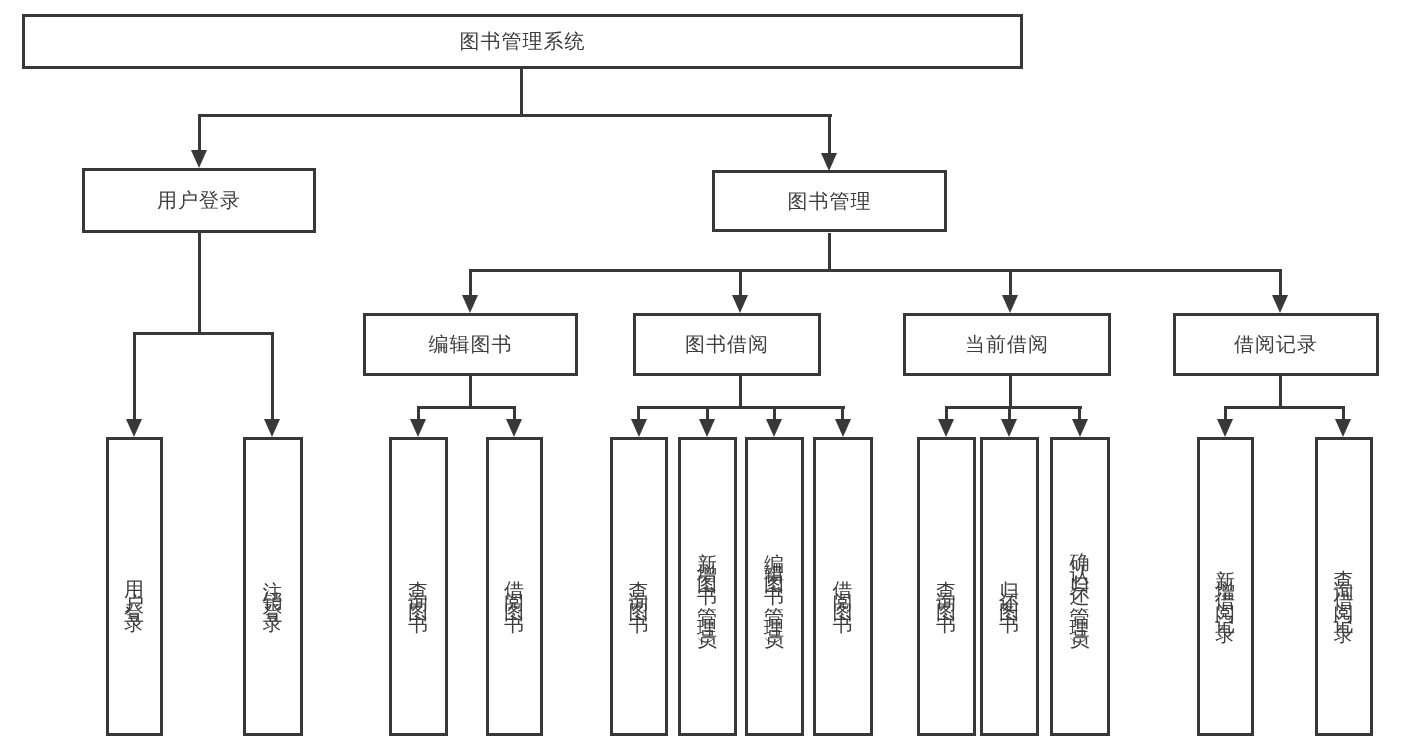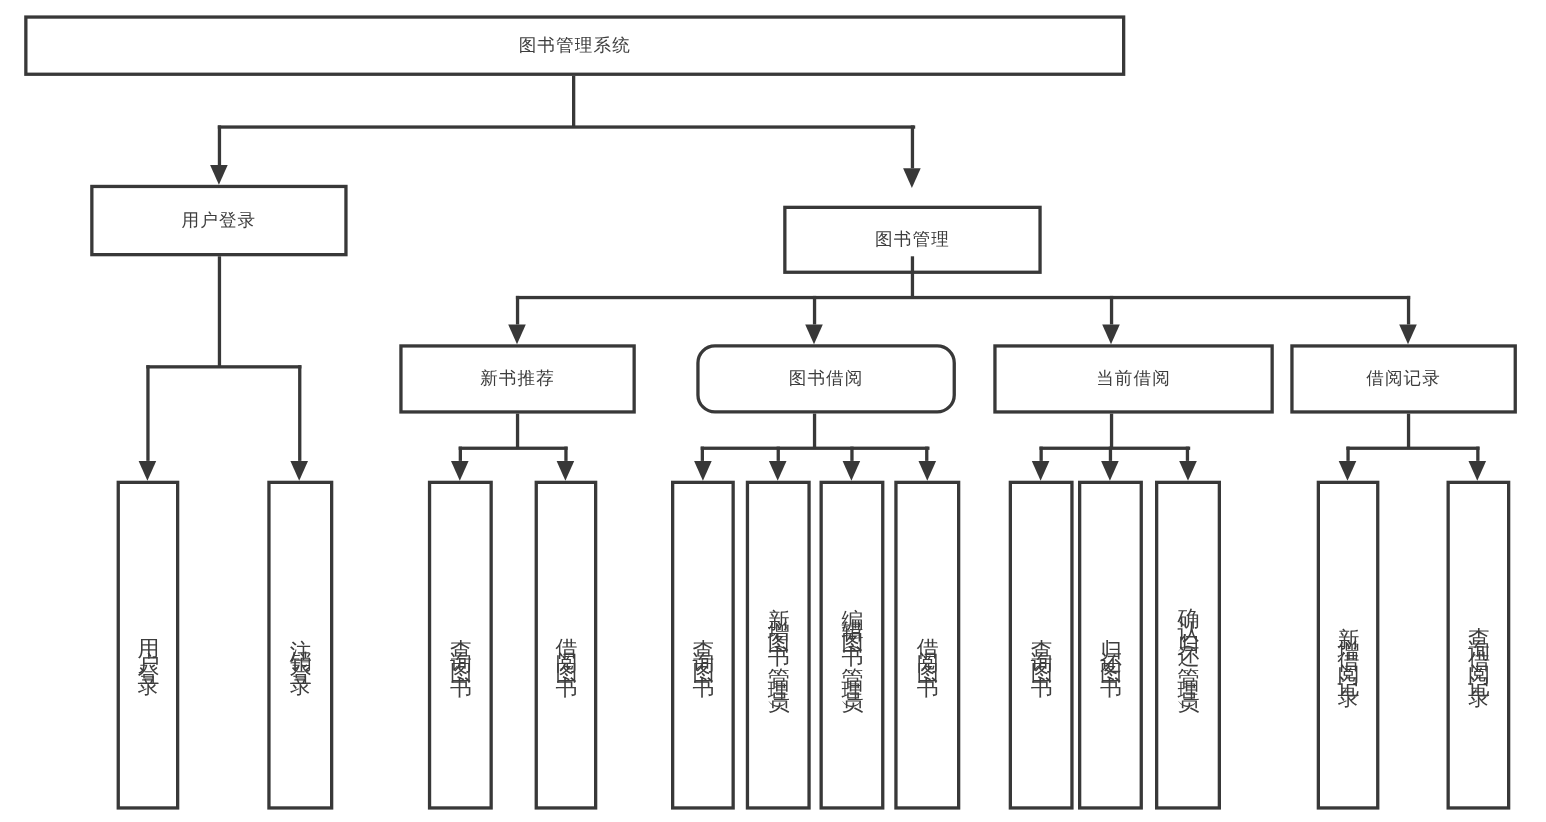--- a/index.html
+++ b/index.html
@@ -19,21 +19,21 @@
     color: var(--text);
     overflow: hidden;
   }
   .node {
     position: absolute;
     background: #fff;
     border: 3px solid var(--line);
     display: flex;
     align-items: center;
     justify-content: center;
-    font-size: 16px;
+    font-size: 20px;
     letter-spacing: 1px;
     color: var(--text);
   }
   .vnode {
     position: absolute;
     background: #fff;
     border: 3px solid var(--line);
     display: flex;
     align-items: center;
     justify-content: center;
@@ -70,27 +70,27 @@
 </style>
 </head>
 <body>
 
 <div class="diagram">
 
   <div class="node" style="left:22px; top:14px; width:1001px; height:55px;">图书管理系统</div>
 
   <div class="node" style="left:82px; top:168px; width:234px; height:65px;">用户登录</div>
 
-  <div class="node" style="left:712px; top:187px; width:235px; height:62px;">图书管理</div>
-
-  <div class="node" style="left:363px; top:313px; width:215px; height:63px;">新书推荐</div>
-
-  <div class="node" style="left:633px; top:313px; width:236px; height:63px;border-radius:17px;">图书借阅</div>
-
-  <div class="node" style="left:903px; top:313px; width:255px; height:63px;">当前借阅</div>
+  <div class="node" style="left:712px; top:170px; width:235px; height:62px;">图书管理</div>
+
+  <div class="node" style="left:363px; top:313px; width:215px; height:63px;">编辑图书</div>
+
+  <div class="node" style="left:633px; top:313px; width:188px; height:63px;">图书借阅</div>
+
+  <div class="node" style="left:903px; top:313px; width:208px; height:63px;">当前借阅</div>
 
   <div class="node" style="left:1173px; top:313px; width:206px; height:63px;">借阅记录</div>
 
   <div class="vnode" style="left:106px; top:437px; width:57px; height:299px;">
       <span>用户登录</span>
     </div>
 
   <div class="vnode" style="left:243px; top:437px; width:60px; height:299px;">
       <span>注销登录</span>
     </div>

